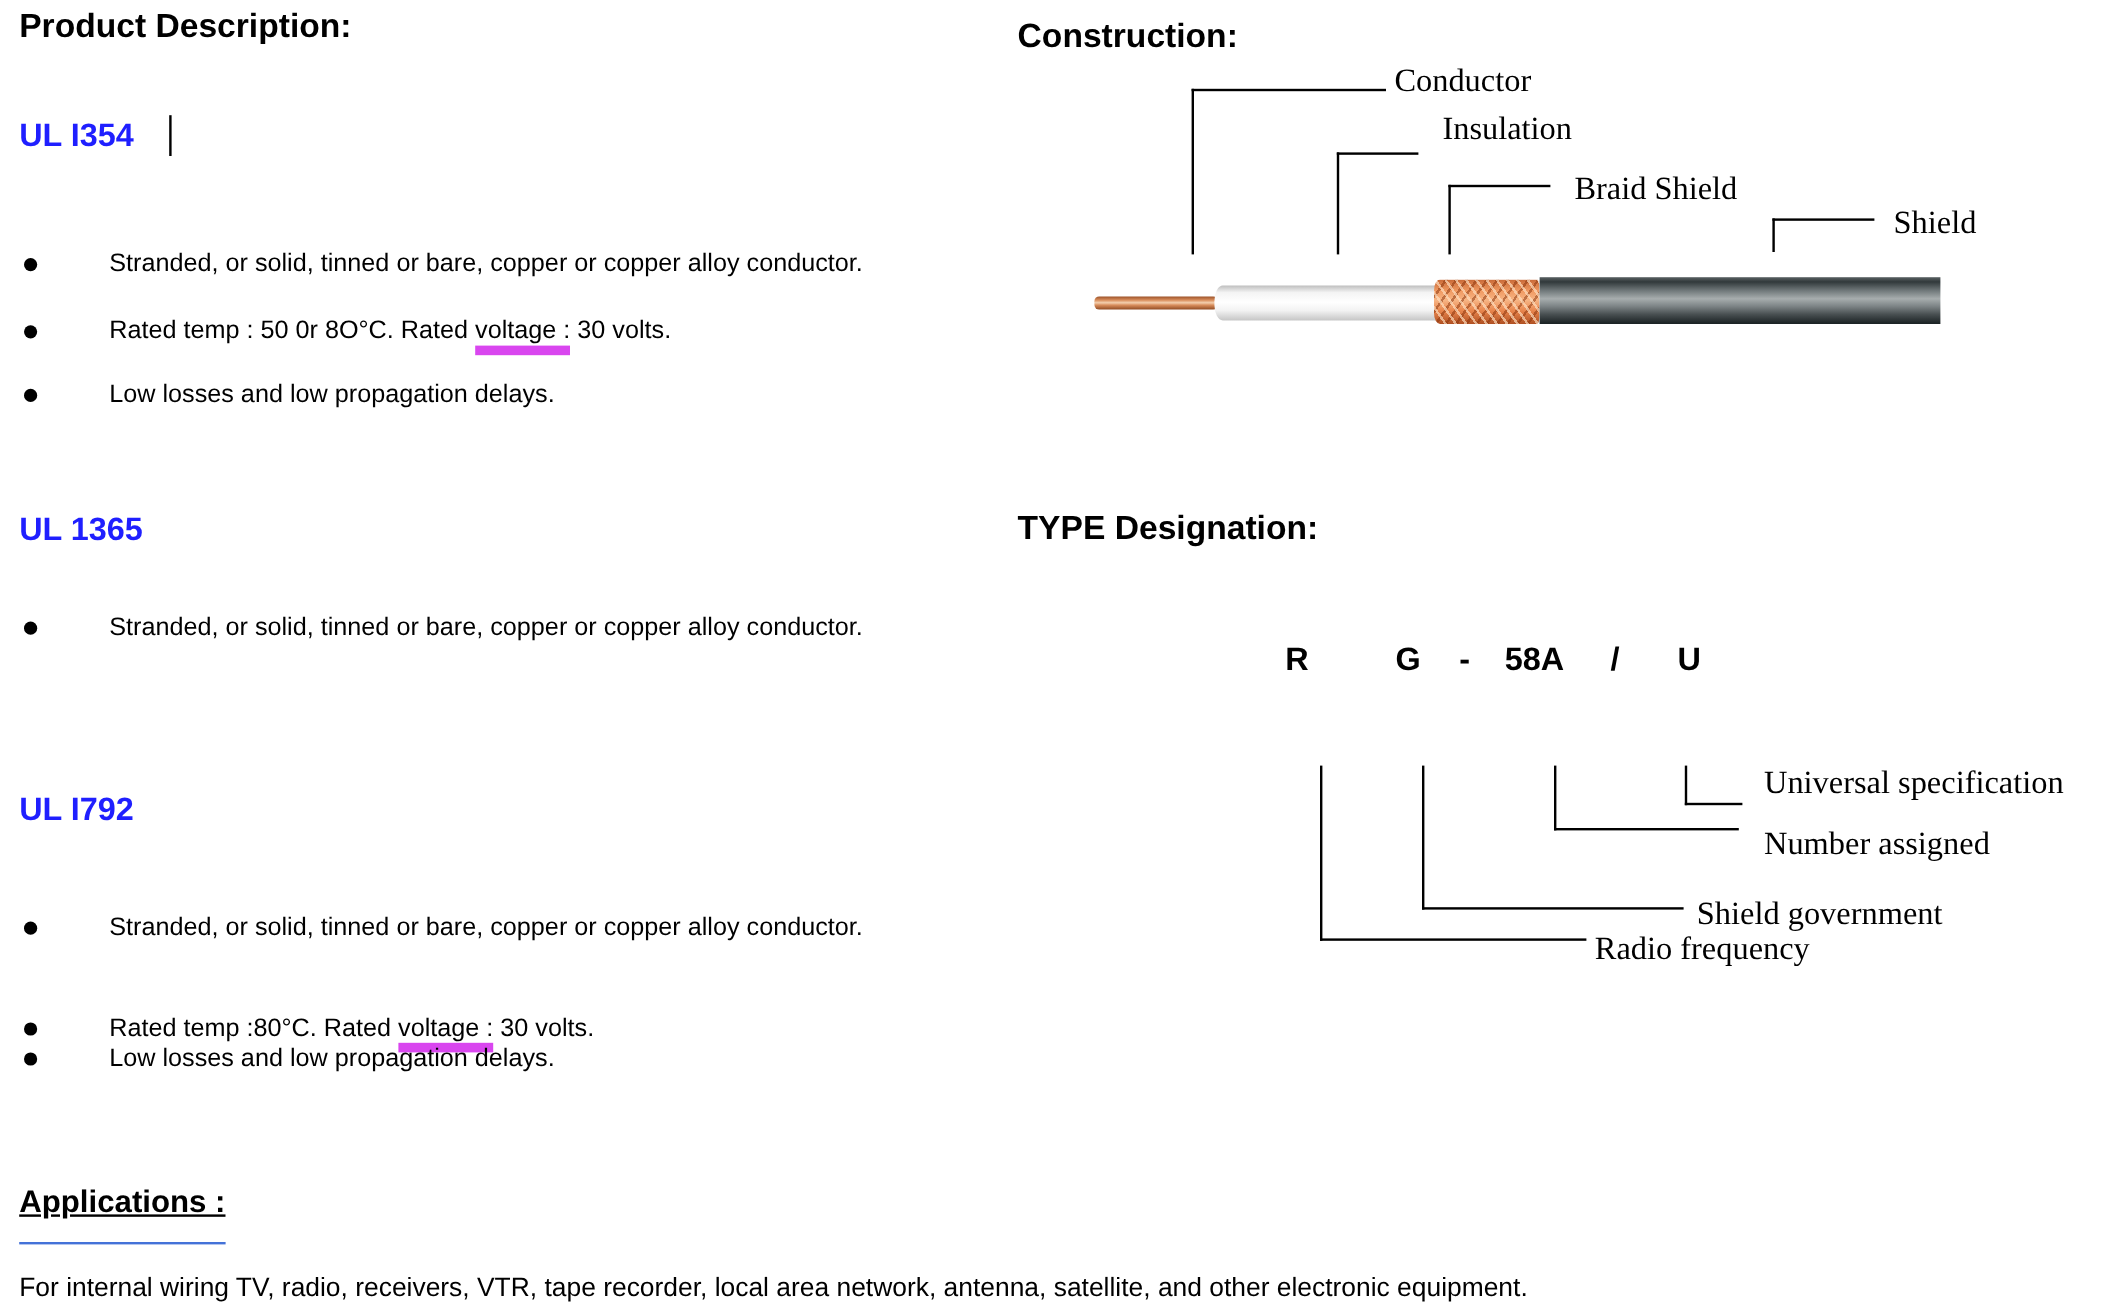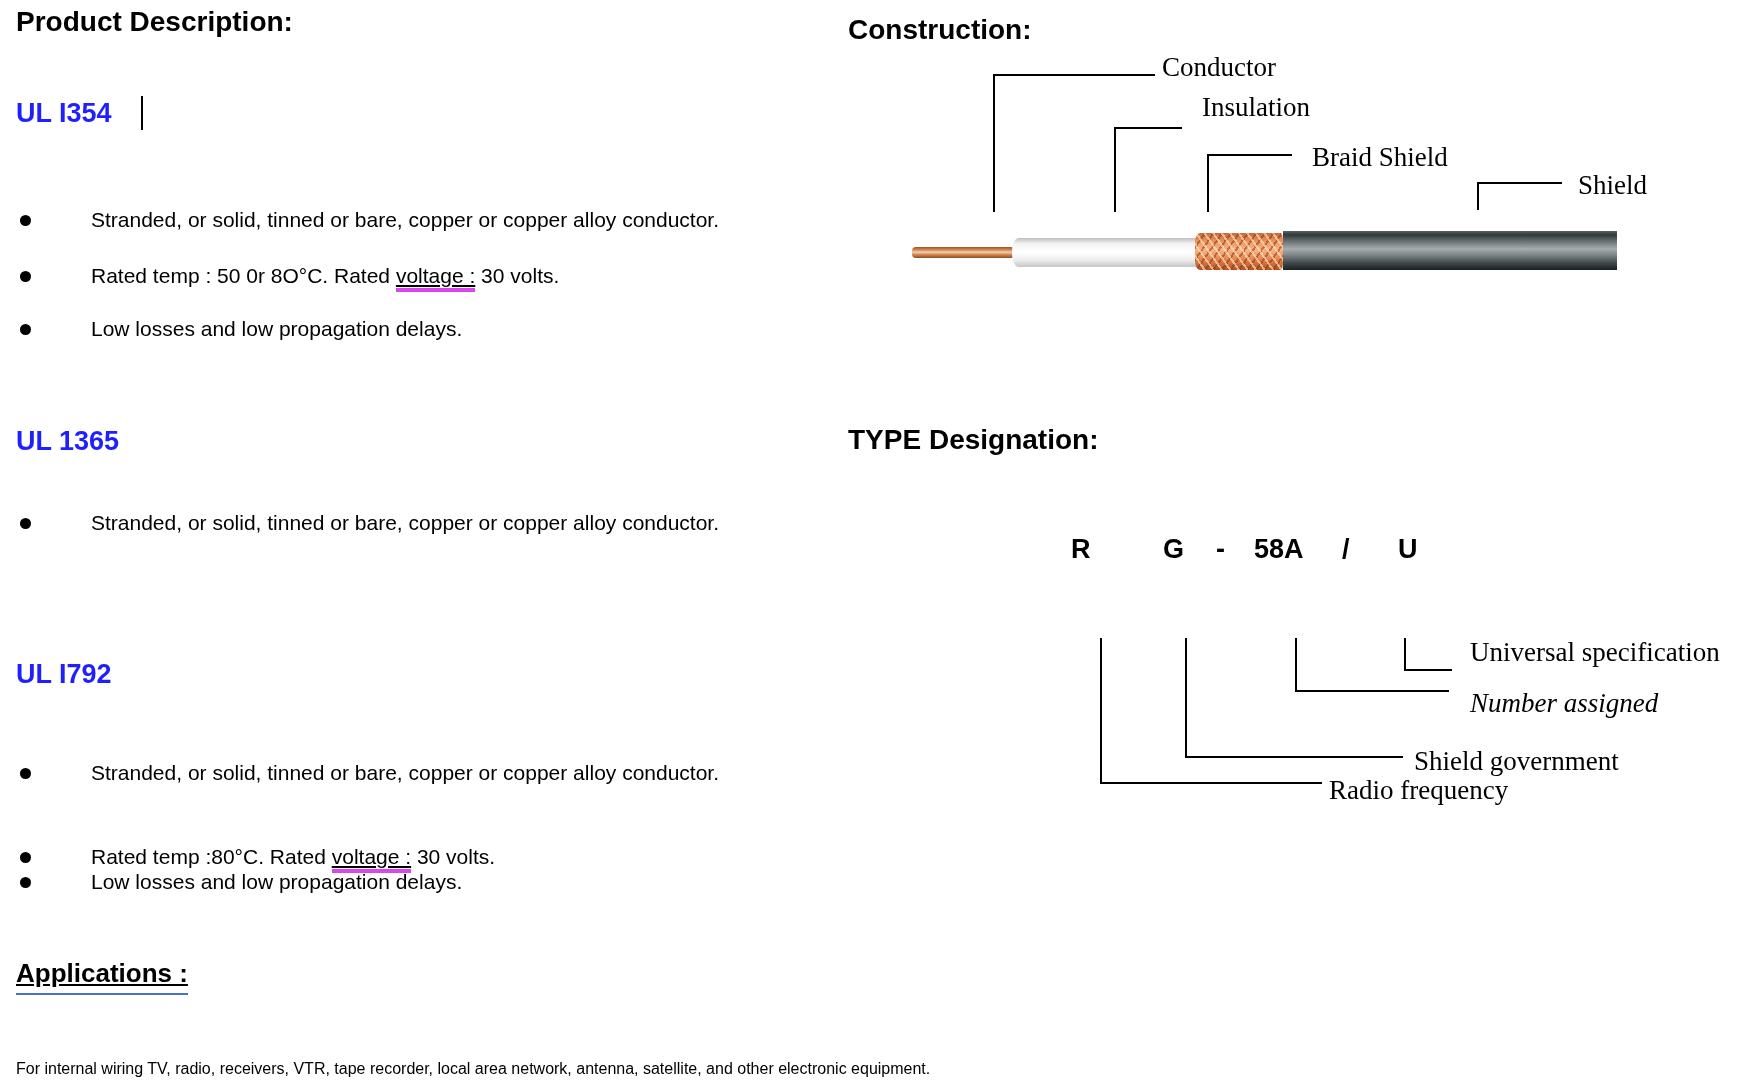--- a/index.html
+++ b/index.html
@@ -5,25 +5,25 @@
   html,body{margin:0;padding:0;background:#ffffff;}
   #page{position:relative;width:1756px;height:1092px;background:#ffffff;overflow:hidden;
         font-family:"Liberation Sans",sans-serif;color:#000;}
   .abs{position:absolute;}
   .h-main{font-size:28px;font-weight:bold;letter-spacing:0;white-space:nowrap;}
   .h-ul{font-size:27px;font-weight:bold;color:#1f1fff;white-space:nowrap;}
   .bullet-row{position:absolute;left:20px;white-space:nowrap;}
   .dot{display:inline-block;width:11px;height:11px;border-radius:50%;background:#000;
        vertical-align:middle;margin-right:60px;}
   .btext{font-size:21px;vertical-align:middle;}
-  .vu{text-decoration:underline;border-bottom:4px solid #d946ef;padding-bottom:1px;}
+  .vu{border-bottom:8px solid #d946ef;padding-bottom:1px;}
   .caret{position:absolute;width:2px;height:34px;background:#000;}
   .apps-title{font-size:26px;font-weight:bold;text-decoration:underline;
-              border-bottom:2px solid #4472d8;padding-bottom:4px;white-space:nowrap;}
-  .para{font-size:16px;white-space:nowrap;}
+              border-bottom:2px solid #4472d8;padding-bottom:18px;white-space:nowrap;margin-top:28px;}
+  .para{font-size:22px;white-space:nowrap;}
   .serif-label{font-family:"Liberation Serif",serif;font-size:27px;white-space:nowrap;}
   .line{position:absolute;background:#000;}
   .code-letter{position:absolute;font-size:27px;font-weight:bold;white-space:nowrap;}
   
   .wire{position:absolute;left:912px;top:247px;width:103px;height:11px;border-radius:4px;
         background:linear-gradient(180deg,#9a5128 0%,#d98e5c 28%,#f3cfae 48%,#d98e5c 66%,#8f4a22 100%);}
   .insulation{position:absolute;left:1012px;top:238px;width:185px;height:29px;
         border-radius:7px 0 0 7px / 13px;
         background:linear-gradient(180deg,#bfbfbf 0%,#f4f4f4 20%,#ffffff 48%,#f2f2f2 72%,#c6c6c6 100%);}
   .braid{position:absolute;left:1195px;top:233px;width:88px;height:37px;
@@ -110,17 +110,17 @@
   <div class="line" style="left:1100px;top:638px;width:2px;height:146px;"></div>
   <div class="line" style="left:1100px;top:782px;width:222px;height:2px;"></div>
   <div class="line" style="left:1185px;top:638px;width:2px;height:120px;"></div>
   <div class="line" style="left:1185px;top:756px;width:218px;height:2px;"></div>
   <div class="line" style="left:1295px;top:638px;width:2px;height:54px;"></div>
   <div class="line" style="left:1295px;top:690px;width:154px;height:2px;"></div>
   <div class="line" style="left:1404px;top:638px;width:2px;height:33px;"></div>
   <div class="line" style="left:1404px;top:669px;width:48px;height:2px;"></div>
 
   <div class="abs serif-label" style="left:1470px;top:637px;">Universal specification</div>
-  <div class="abs serif-label" style="left:1470px;top:688px;font-style:italic;">Number assigned</div>
+  <div class="abs serif-label" style="left:1470px;top:688px;">Number assigned</div>
   <div class="abs serif-label" style="left:1414px;top:746px;">Shield government</div>
   <div class="abs serif-label" style="left:1329px;top:775px;">Radio frequency</div>
 
 </div>
 
 </body></html>

